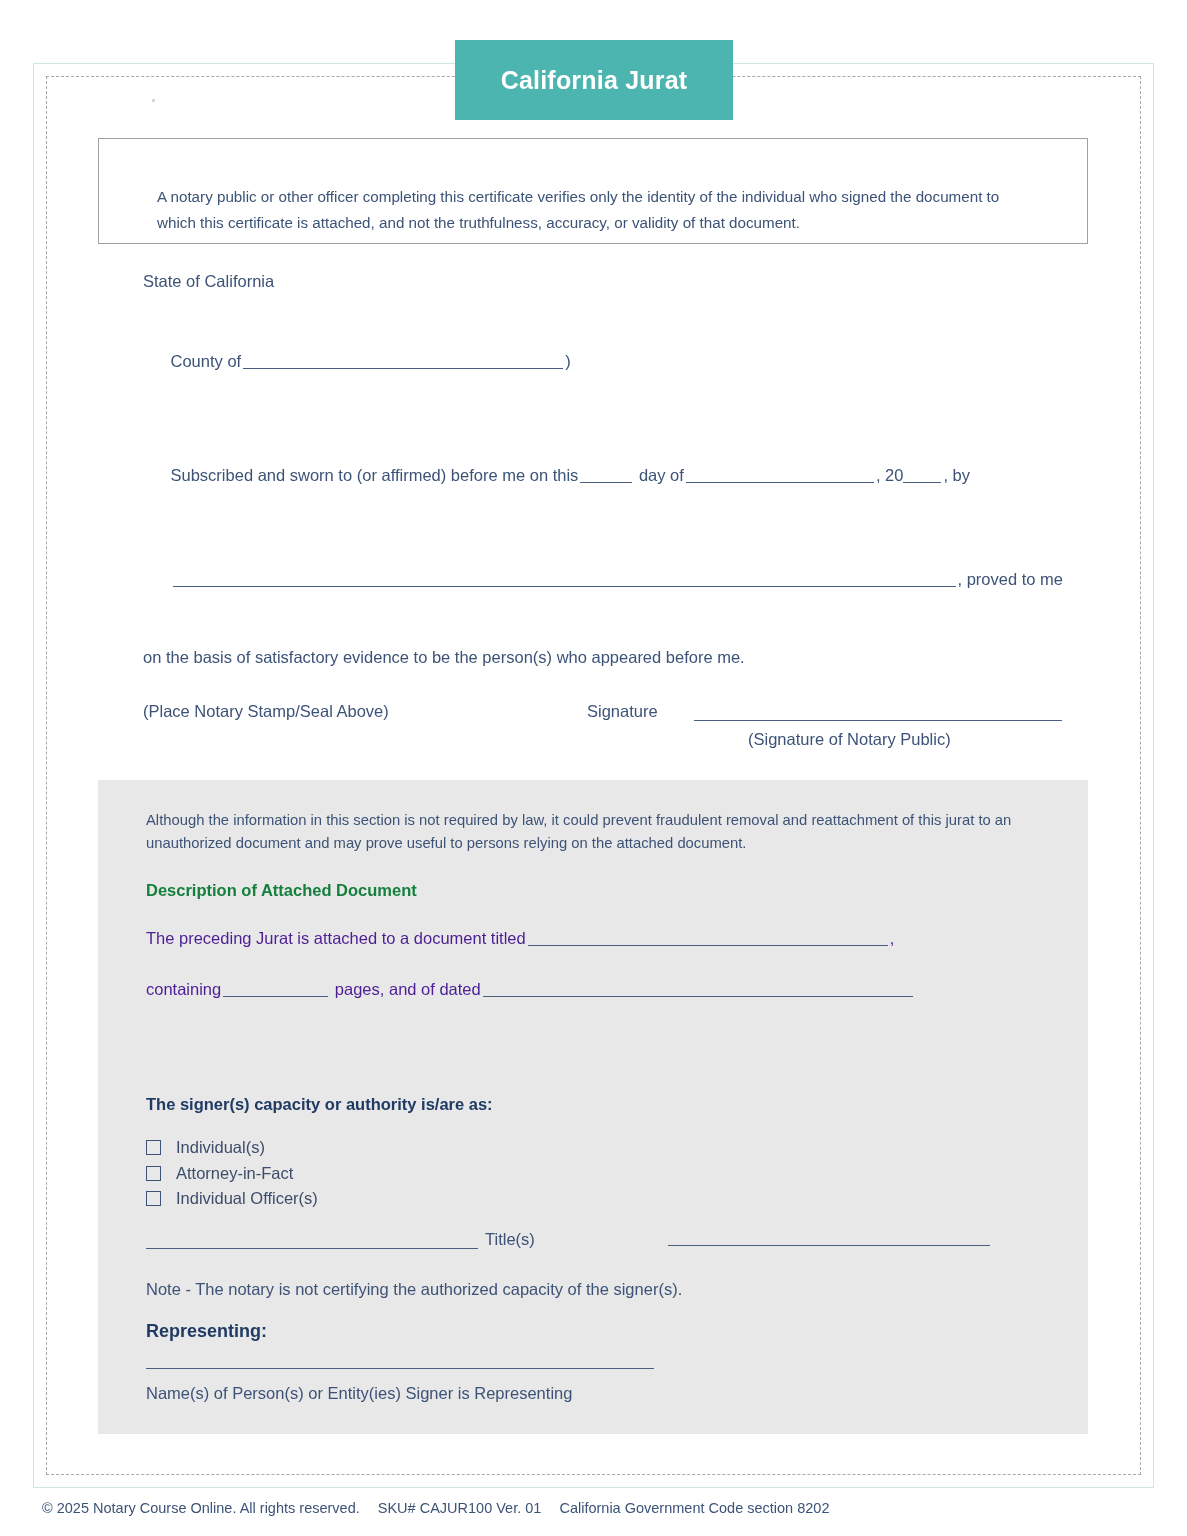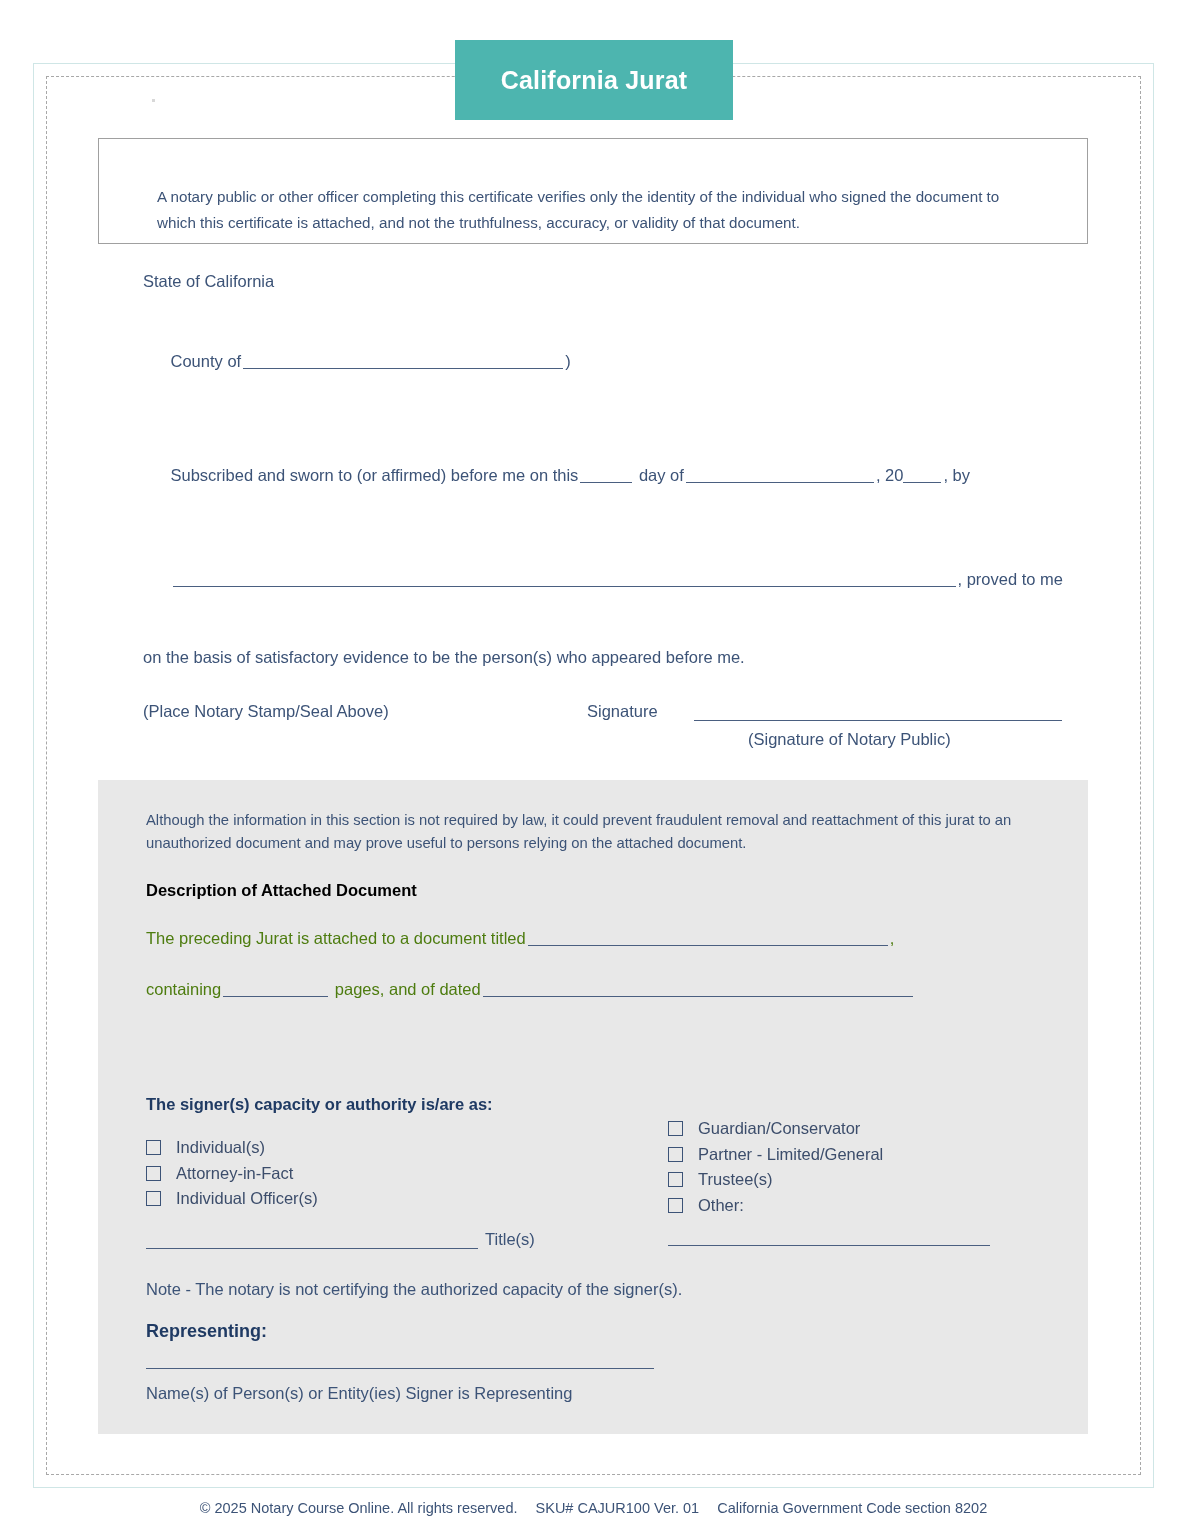--- a/index.html
+++ b/index.html
@@ -126,28 +126,28 @@
     padding: 0 48px 0 48px;
     font-size: 14.8px;
     line-height: 23px;
     color: #3c5377;
   }
   .opt-sub {
     margin: 26px 0 0 0;
     padding-left: 48px;
     font-size: 16.5px;
     font-weight: bold;
-    color: #000000;
+    color: #15803d;
   }
   .opt-line {
     padding-left: 48px;
     margin-top: 25px;
     font-size: 16.5px;
     line-height: 26px;
-    color: #4d7c0f;
+    color: #4c1d95;
   }
   .f-doctitle { width: 360px; }
   .f-pages    { width: 105px; }
   .f-dated    { width: 430px; }
 
   
   .capacity {
     position: absolute;
     left: 0; top: 315px;
     width: 990px; height: 170px;
@@ -203,23 +203,23 @@
   }
   .rep-caption {
     position: absolute; left: 48px; top: 604px;
     font-size: 16.5px; color: #3c5377;
   }
 
   
   .footer {
     position: absolute;
     left: 0; right: 0; top: 1500px;
-    text-align: center;
     font-size: 14.5px;
     color: #3c5377;
+    padding-left: 35px;
   }
   .footer span { margin: 0 7px; }
 
   .speck {
     position: absolute; left: 152px; top: 99px;
     width: 3px; height: 3px; background: #d8d8d8;
   }
 </style>
 </head>
 <body>
@@ -299,38 +299,20 @@
         <div class="cb-row">
           <span class="cb"></span>
           <span class="cb-label">Attorney-in-Fact</span>
         </div>
         <div class="cb-row">
           <span class="cb"></span>
           <span class="cb-label">Individual Officer(s)</span>
         </div>
       </div>
 
-      <div class="cap-col-right">
-        <div class="cb-row">
-          <span class="cb"></span>
-          <span class="cb-label">Guardian/Conservator</span>
-        </div>
-        <div class="cb-row">
-          <span class="cb"></span>
-          <span class="cb-label">Partner - Limited/General</span>
-        </div>
-        <div class="cb-row">
-          <span class="cb"></span>
-          <span class="cb-label">Trustee(s)</span>
-        </div>
-        <div class="cb-row">
-          <span class="cb"></span>
-          <span class="cb-label">Other:</span>
-        </div>
-      </div>
 
       <div class="title-line-wrap">
         <span class="title-line"></span>
         <span class="title-cap">Title(s)</span>
       </div>
 
       <div class="right-line"></div>
     </div>
 
     <div class="note">Note - The notary is not certifying the authorized capacity of the signer(s).</div>

